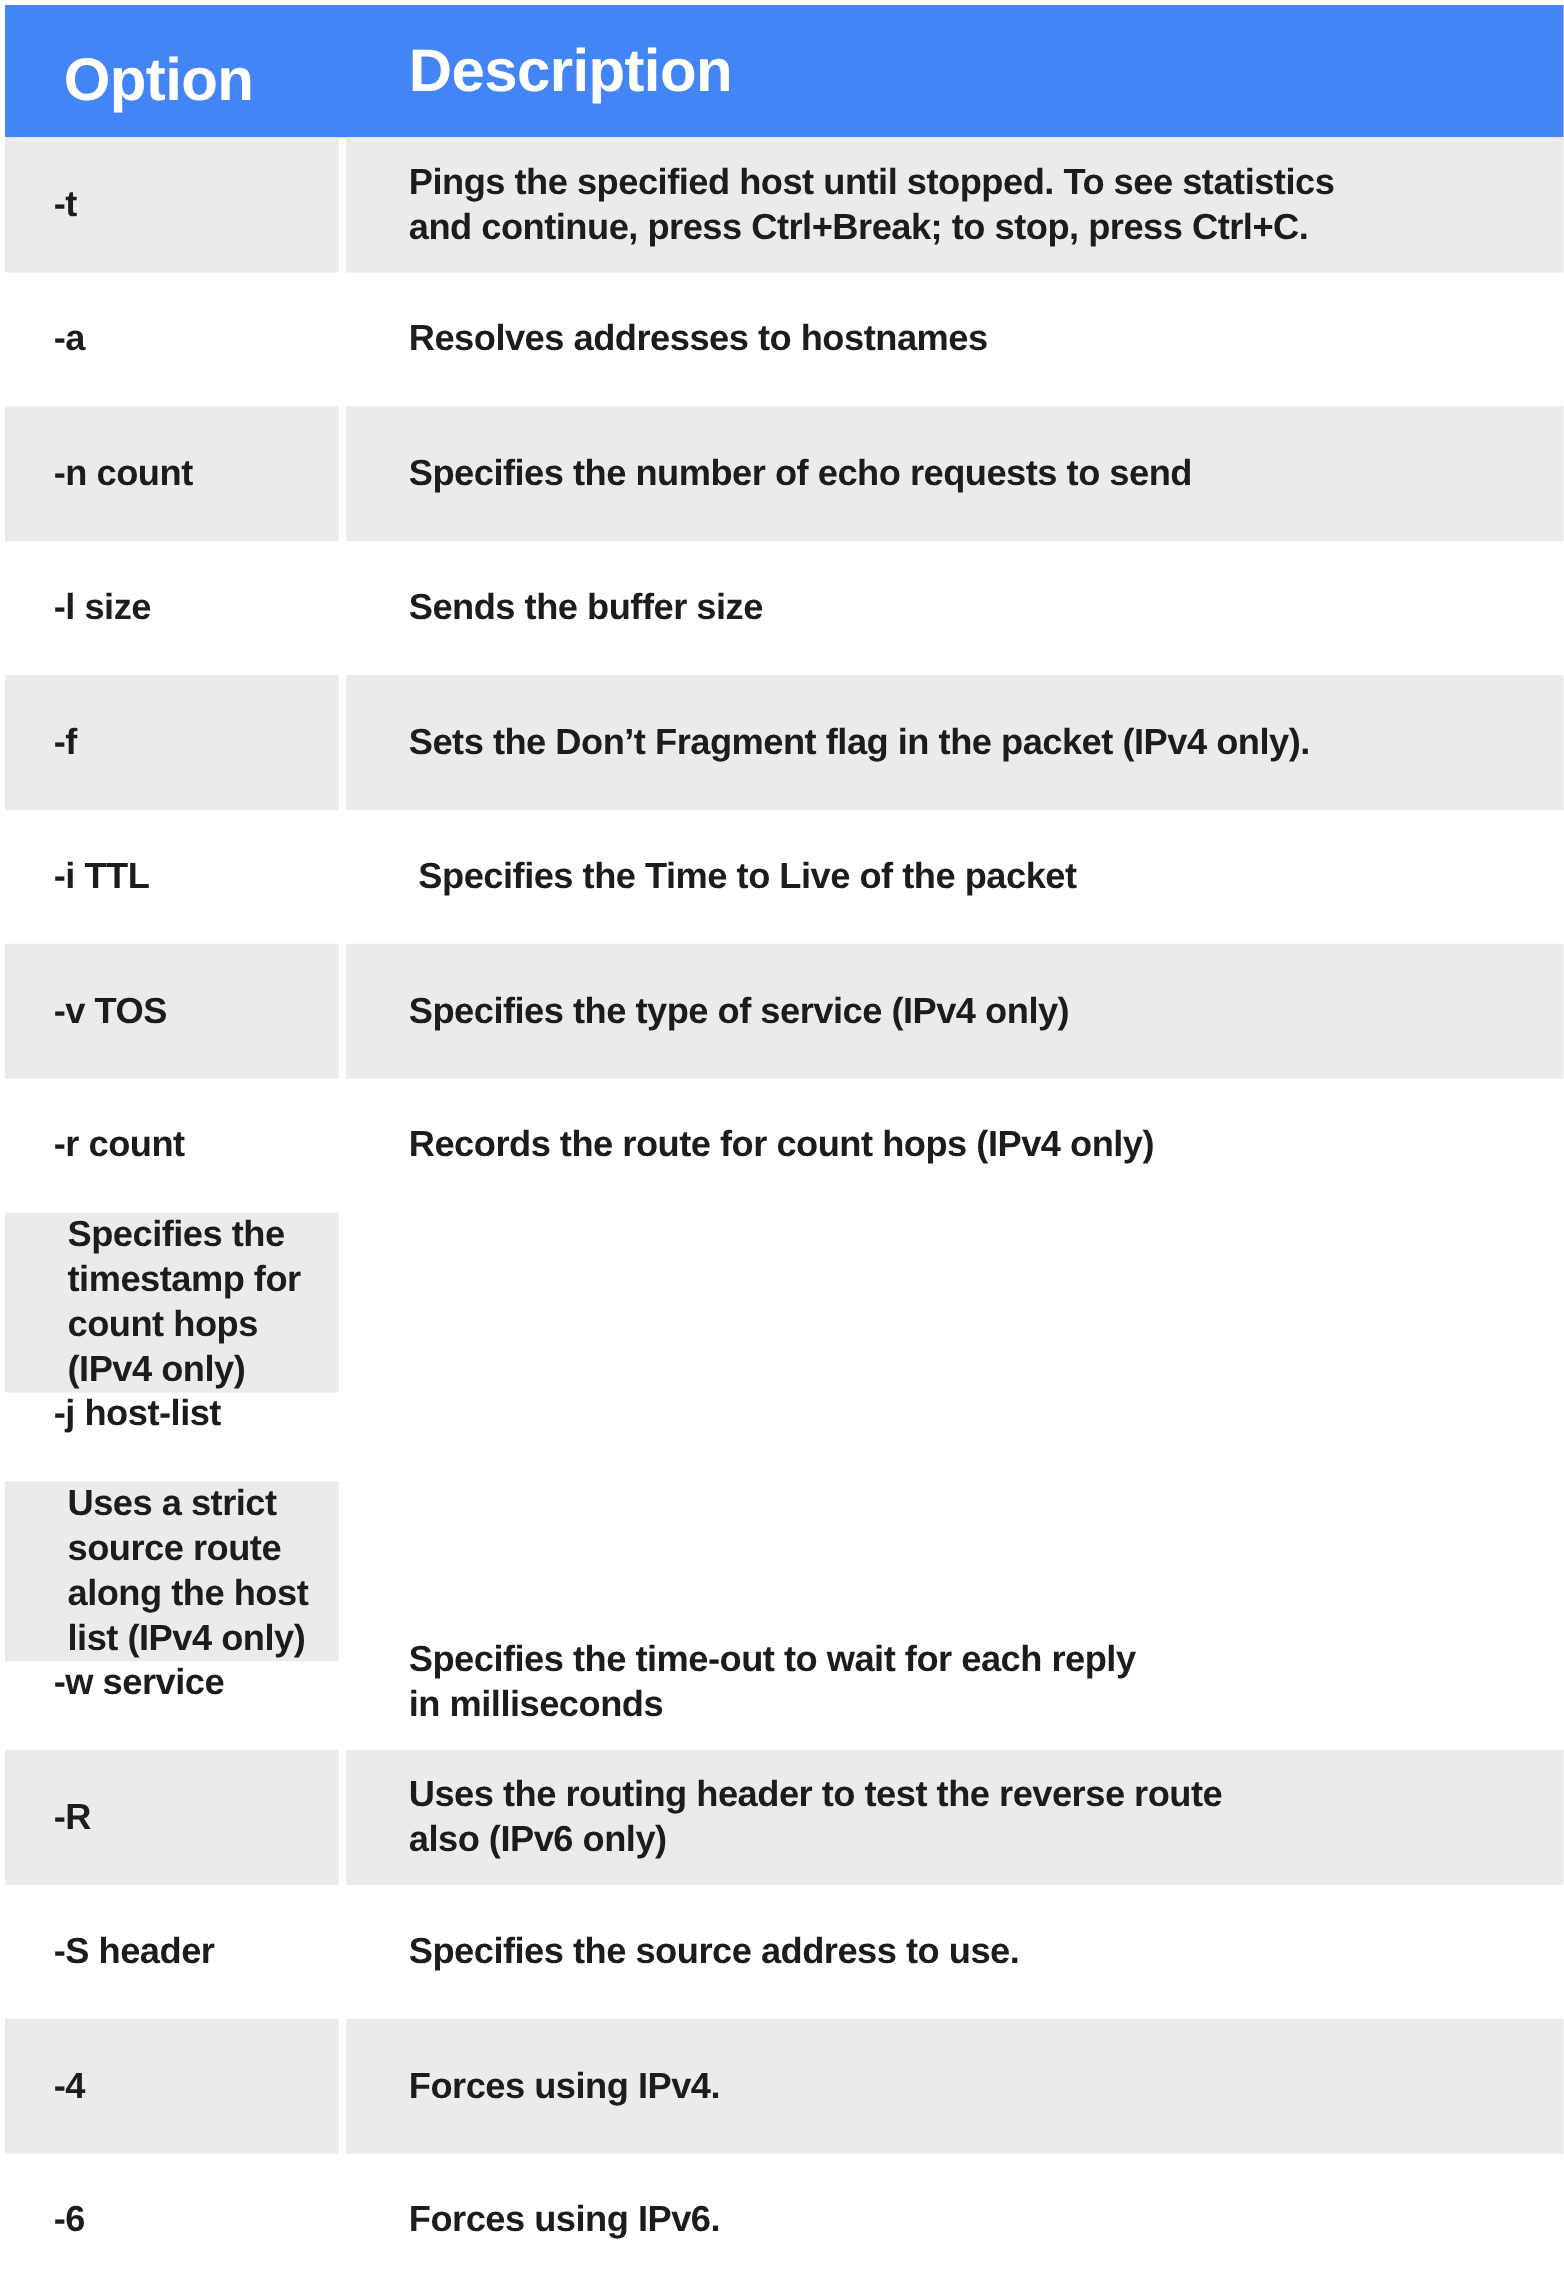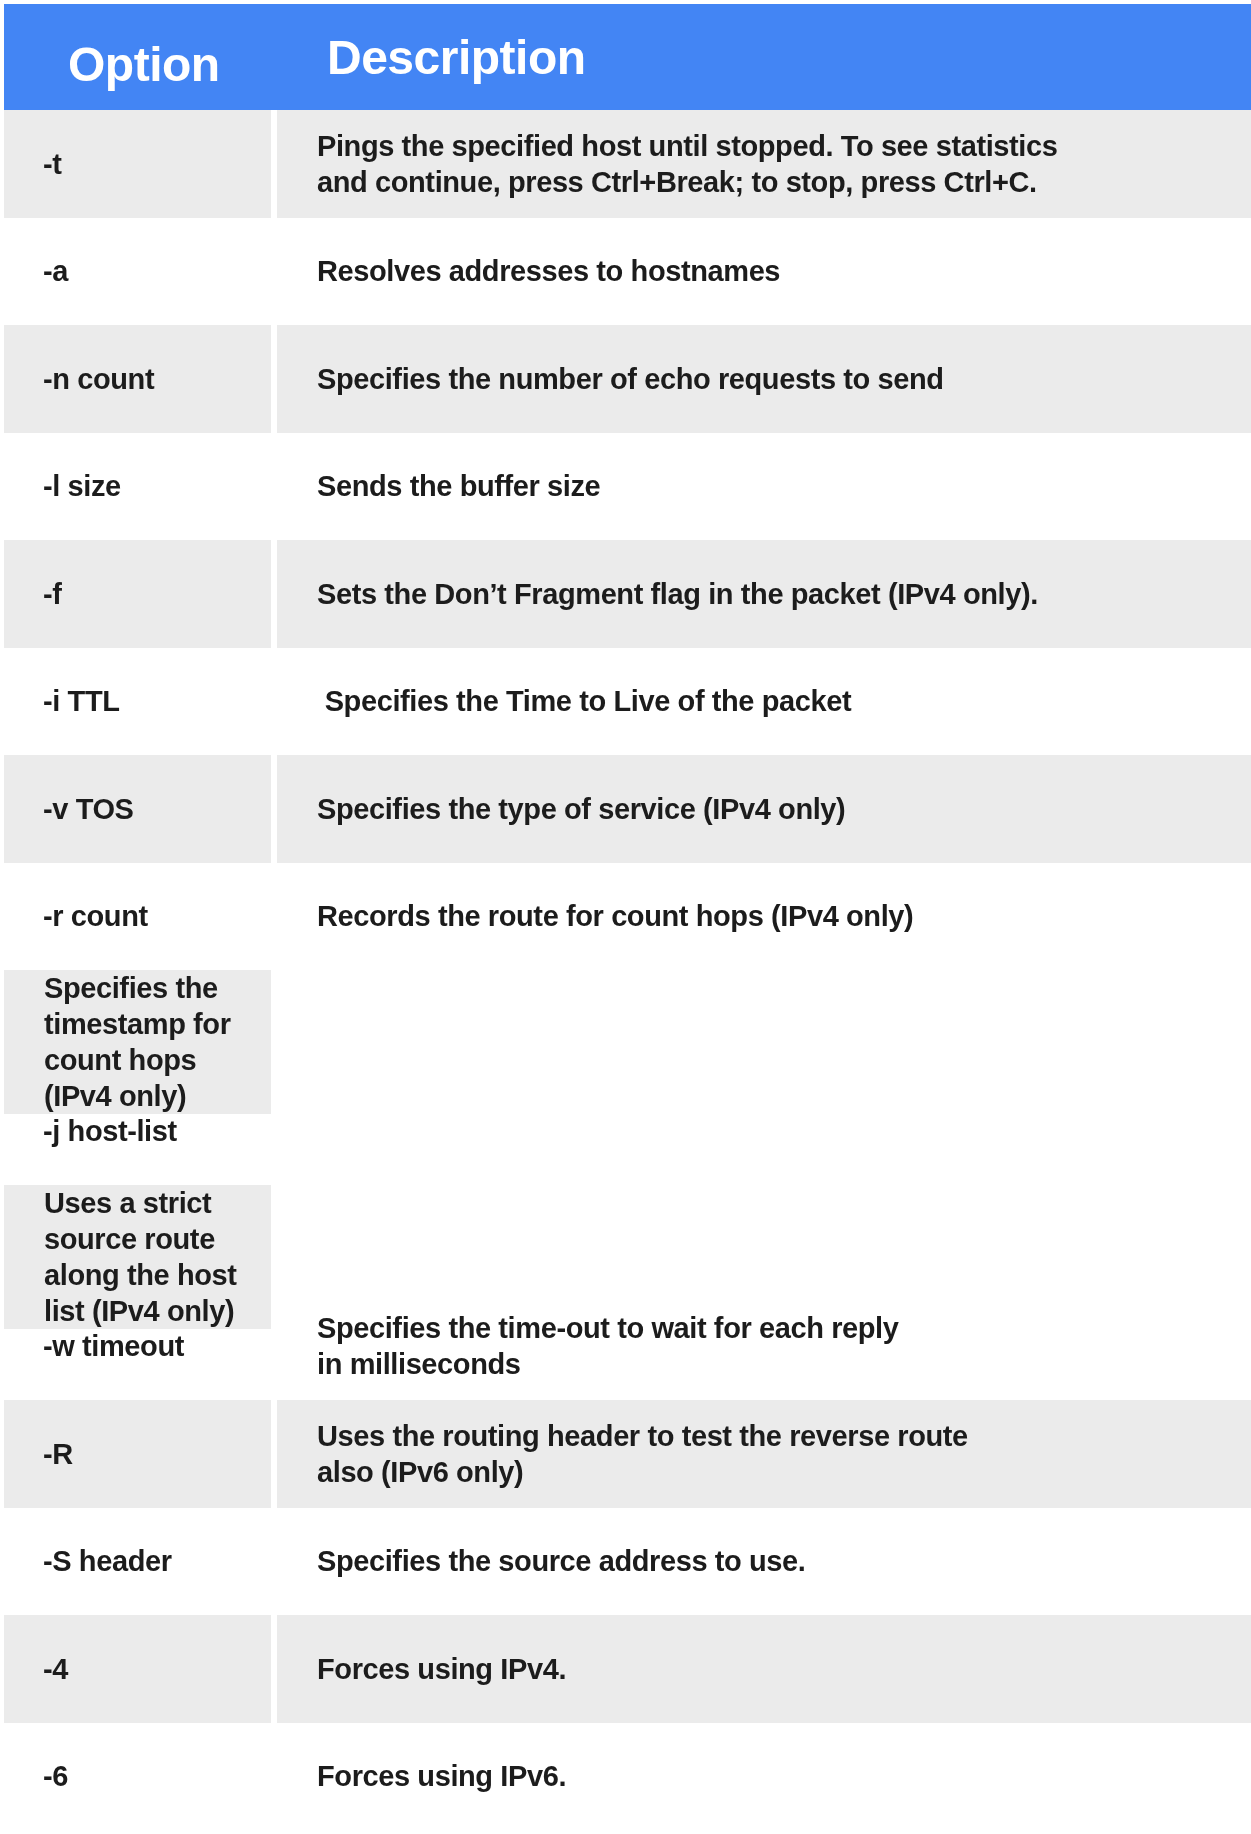--- a/index.html
+++ b/index.html
@@ -28,21 +28,21 @@
     background: var(--header-bg, #4385F4);
   }
   .header-cell {
     display: flex;
     align-items: center;
     color: var(--header-text, #ffffff);
     font-size: 48px;
     font-weight: 700;
     letter-spacing: -0.5px;
   }
-  .header-cell.opt  { padding-left: 64px; margin-top: 15px; }
+  .header-cell.opt  { padding-left: 47px; margin-top: 15px; }
   .header-cell.desc { padding-left: 50px; }
 
   .row {
     display: grid;
     grid-template-columns: 267px 1fr;
     column-gap: 6px;
     height: 107.5px;
     background: #ffffff; 
   }
   .cell {
@@ -50,21 +50,21 @@
     align-items: center;
     color: var(--body-text, #1C1C1C);
     font-size: 29px;
     font-weight: 700;
     line-height: 36px;
     letter-spacing: -0.4px;
   }
   .row.odd .cell { background: var(--row-alt-bg, #EBEBEB); }
   .cell.opt  { padding-left: 39px; }
   .cell.desc {
-    padding-left: 40px;
+    padding-left: 50px;
     padding-right: 14px;
     white-space: pre-wrap;
   }
 </style>
 </head>
 <body>
 
 <div class="table">
 
   <div class="header-row">
@@ -108,21 +108,21 @@
   <div class="row odd">
     <div class="cell desc">Specifies the timestamp for count hops (IPv4 only)</div>
   </div>
   <div class="row even">
     <div class="cell opt">-j host-list</div>
   </div>
   <div class="row odd">
     <div class="cell desc">Uses a strict source route along the host list (IPv4 only)</div>
   </div>
   <div class="row even">
-    <div class="cell opt">-w timeout</div>
+    <div class="cell opt">-w service</div>
     <div class="cell desc">Specifies the time-out to wait for each reply
 in milliseconds</div>
   </div>
   <div class="row odd">
     <div class="cell opt">-R</div>
     <div class="cell desc">Uses the routing header to test the reverse route
 also (IPv6 only)</div>
   </div>
   <div class="row even">
     <div class="cell opt">-S header</div>

